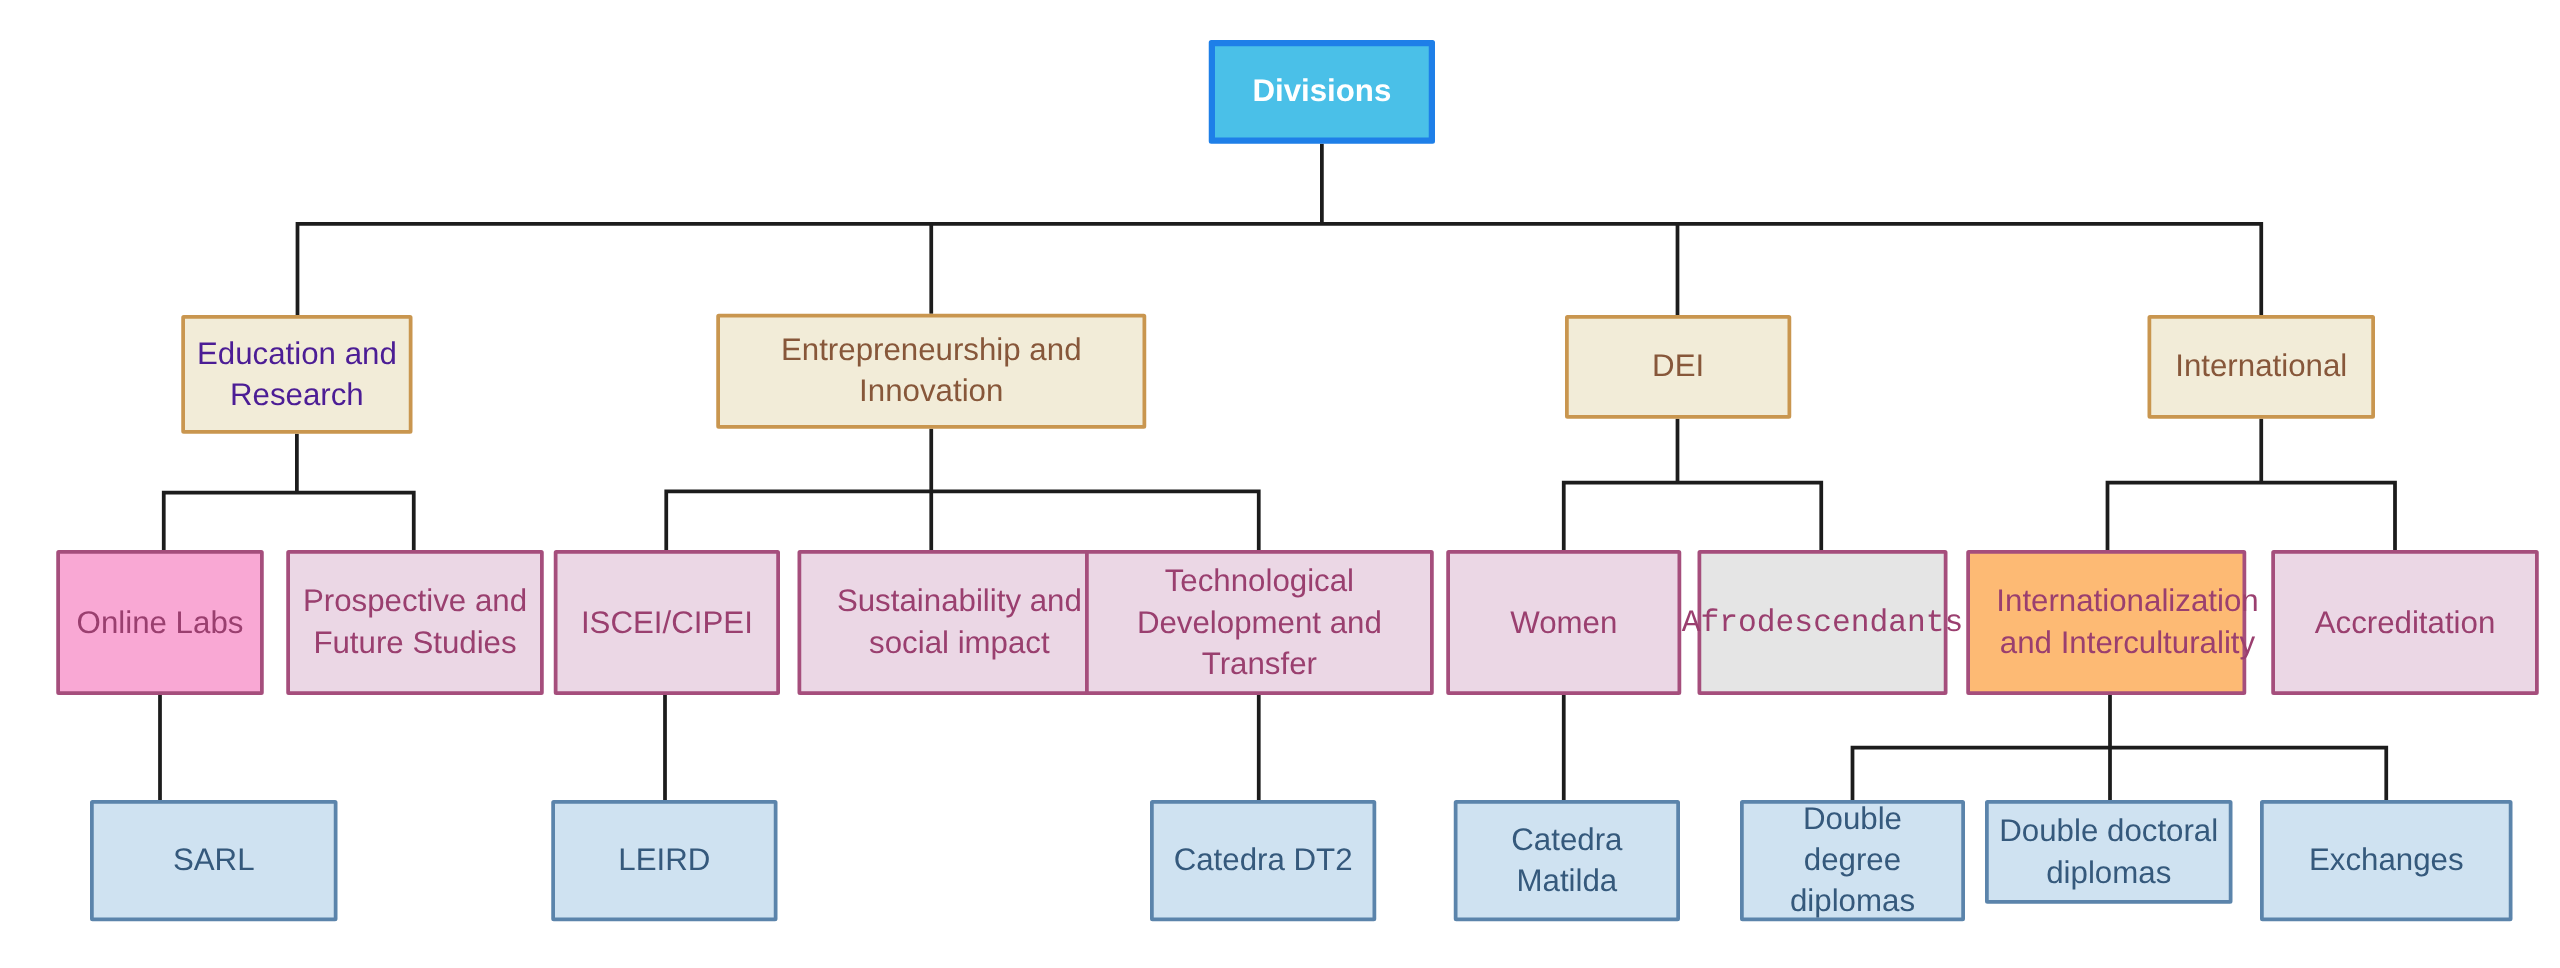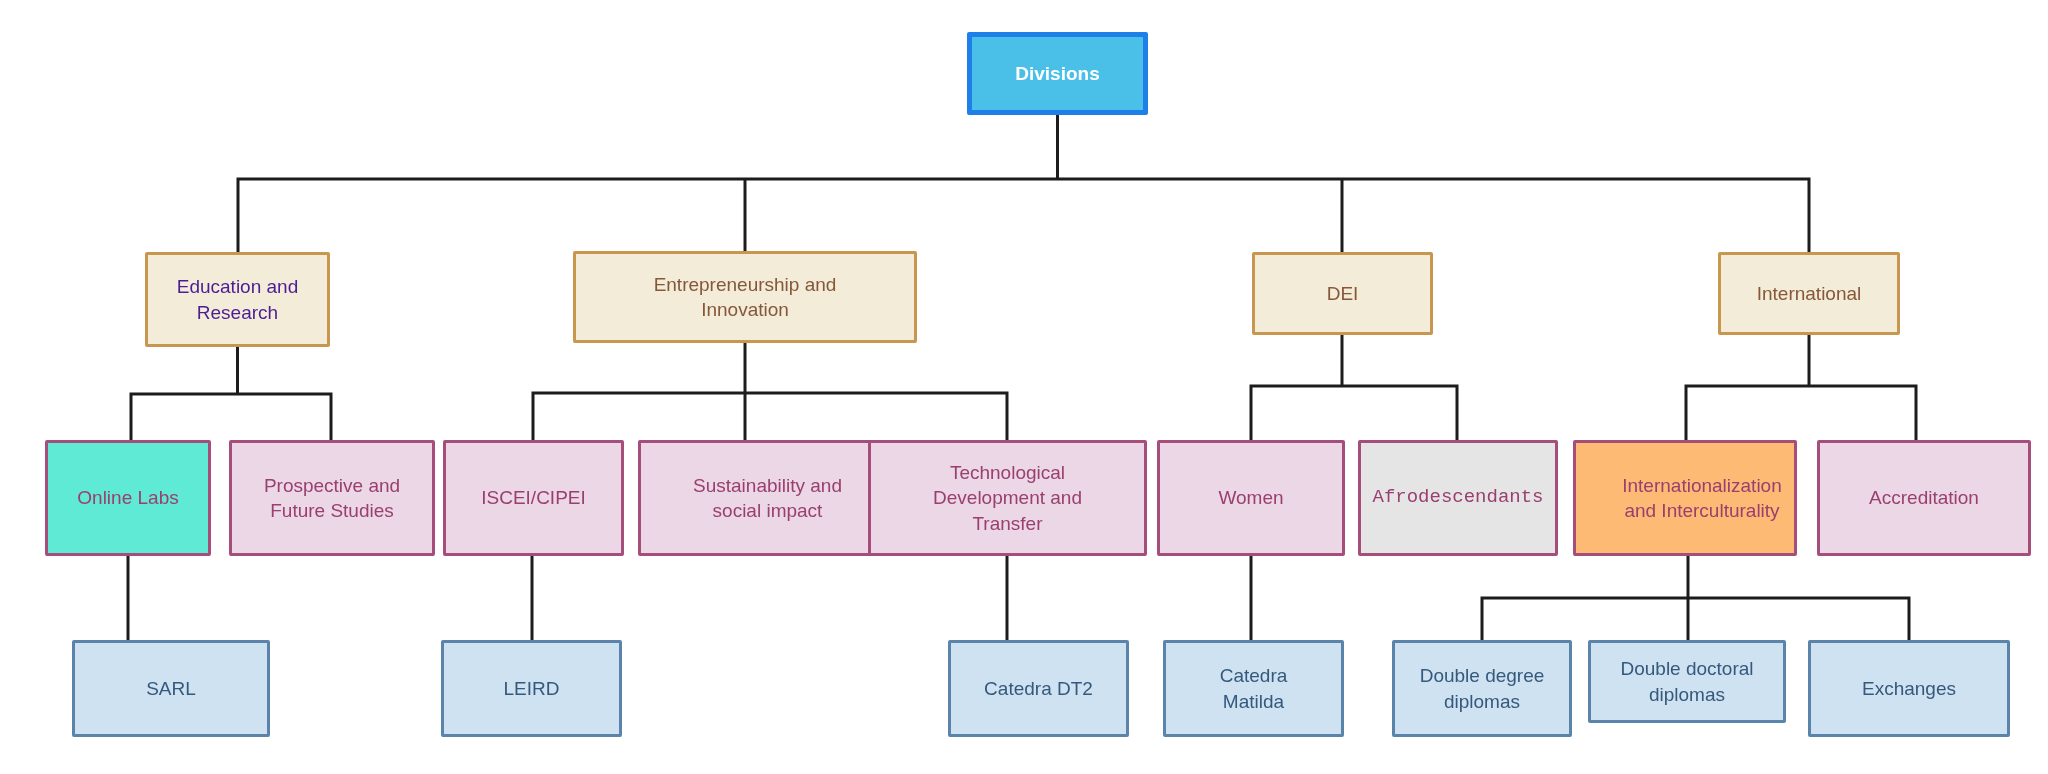--- a/index.html
+++ b/index.html
@@ -20,21 +20,21 @@
   .node {
     position: absolute;
     box-sizing: border-box;
     display: flex;
     align-items: center;
     justify-content: center;
     text-align: center;
     border-style: solid;
     border-radius: 2px;
     padding: 4px 8px;
-    font-size: 19px;
+    font-size: 25px;
     line-height: 1.32;
     cursor: default;
   }
   .node .label { white-space: pre-line; }
 </style>
 </head>
 <body>
 
 <div id="stage" style="background: rgb(255, 255, 255);">
   <svg id="connectors" viewBox="0 0 2048 774">
@@ -67,21 +67,21 @@
     <div class="node" style="left: 573px; top: 251px; width: 344px; height: 92px; background: rgb(242, 236, 216); border-color: rgb(201, 150, 79); border-width: 3px; color: rgb(135, 87, 58);">
       <span class="label">Entrepreneurship and
 Innovation</span>
     </div>
     <div class="node" style="left: 1252px; top: 252px; width: 181px; height: 83px; background: rgb(242, 236, 216); border-color: rgb(201, 150, 79); border-width: 3px; color: rgb(135, 87, 58);">
       <span class="label">DEI</span>
     </div>
     <div class="node" style="left: 1718px; top: 252px; width: 182px; height: 83px; background: rgb(242, 236, 216); border-color: rgb(201, 150, 79); border-width: 3px; color: rgb(135, 87, 58);">
       <span class="label">International</span>
     </div>
-    <div class="node" style="left: 45px; top: 440px; width: 166px; height: 116px; background: #5eead4; border-color: rgb(165, 78, 124); border-width: 3px; color: rgb(154, 63, 111);">
+    <div class="node" style="left: 45px; top: 440px; width: 166px; height: 116px; background: #f9a8d4; border-color: rgb(165, 78, 124); border-width: 3px; color: rgb(154, 63, 111);">
       <span class="label">Online Labs</span>
     </div>
     <div class="node" style="left: 229px; top: 440px; width: 206px; height: 116px; background: rgb(235, 215, 229); border-color: rgb(165, 78, 124); border-width: 3px; color: rgb(154, 63, 111);">
       <span class="label">Prospective and
 Future Studies</span>
     </div>
     <div class="node" style="left: 443px; top: 440px; width: 181px; height: 116px; background: rgb(235, 215, 229); border-color: rgb(165, 78, 124); border-width: 3px; color: rgb(154, 63, 111);">
       <span class="label">ISCEI/CIPEI</span>
     </div>
     <div class="node" style="left: 638px; top: 440px; width: 259px; height: 116px; background: rgb(235, 215, 229); border-color: rgb(165, 78, 124); border-width: 3px; color: rgb(154, 63, 111);">
@@ -105,21 +105,21 @@
     </div>
     <div class="node" style="left: 1817px; top: 440px; width: 214px; height: 116px; background: rgb(235, 215, 229); border-color: rgb(165, 78, 124); border-width: 3px; color: rgb(154, 63, 111);">
       <span class="label">Accreditation</span>
     </div>
     <div class="node" style="left: 32px; top: 640px; width: 198px; height: 97px; background: rgb(207, 226, 241); border-color: rgb(91, 132, 171); border-width: 3px; color: rgb(53, 89, 124); margin-left: 40px;">
       <span class="label">SARL</span>
     </div>
     <div class="node" style="left: 441px; top: 640px; width: 181px; height: 97px; background: rgb(207, 226, 241); border-color: rgb(91, 132, 171); border-width: 3px; color: rgb(53, 89, 124);">
       <span class="label">LEIRD</span>
     </div>
-    <div class="node" style="left: 948px; top: 640px; width: 181px; height: 97px; background: rgb(207, 226, 241); border-color: rgb(91, 132, 171); border-width: 3px; color: rgb(53, 89, 124);">
+    <div class="node" style="left: 920px; top: 640px; width: 181px; height: 97px; background: rgb(207, 226, 241); border-color: rgb(91, 132, 171); border-width: 3px; color: rgb(53, 89, 124);">
       <span class="label">Catedra DT2</span>
     </div>
     <div class="node" style="left: 1163px; top: 640px; width: 181px; height: 97px; background: rgb(207, 226, 241); border-color: rgb(91, 132, 171); border-width: 3px; color: rgb(53, 89, 124);">
       <span class="label">Catedra
 Matilda</span>
     </div>
     <div class="node" style="left: 1392px; top: 640px; width: 180px; height: 97px; background: rgb(207, 226, 241); border-color: rgb(91, 132, 171); border-width: 3px; color: rgb(53, 89, 124);">
       <span class="label">Double degree
 diplomas</span>
     </div>

